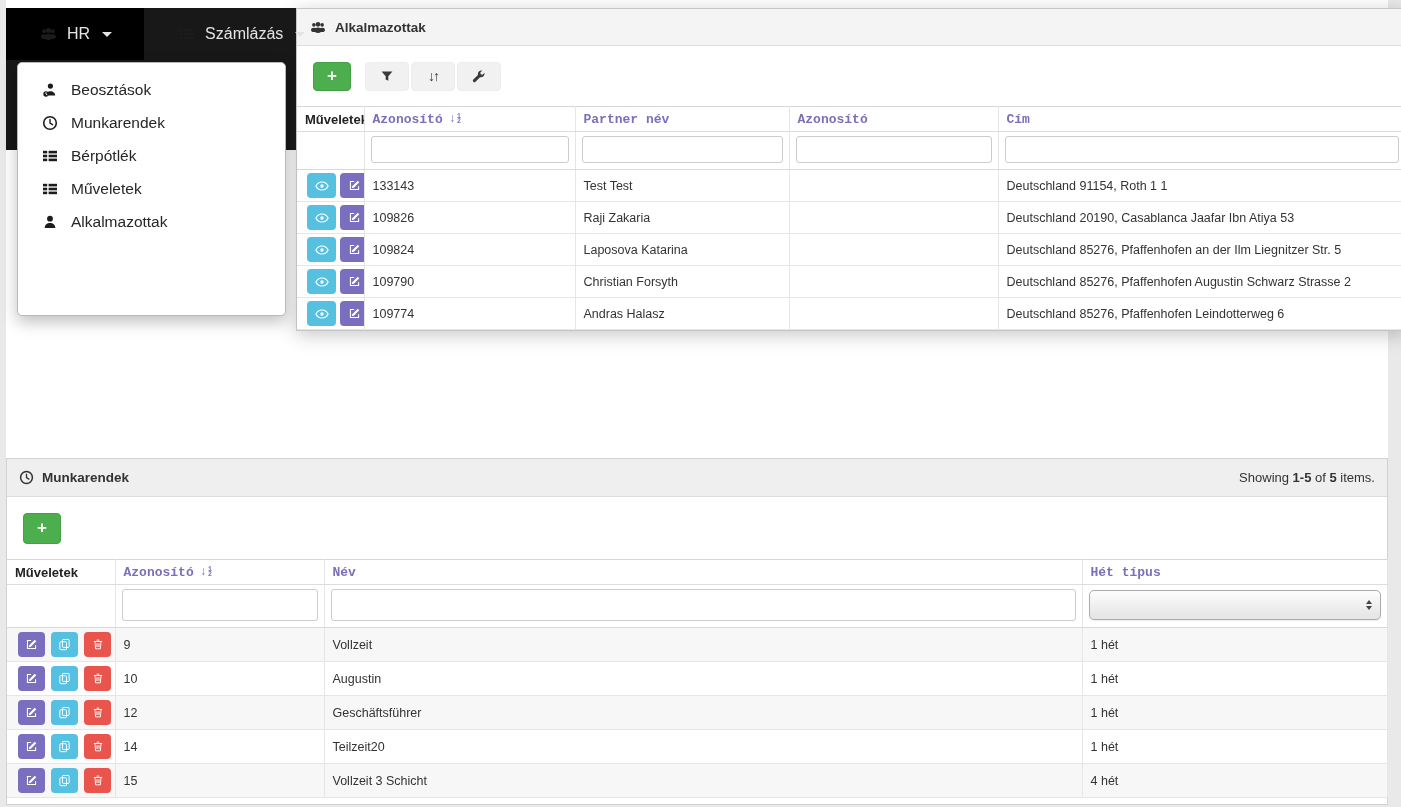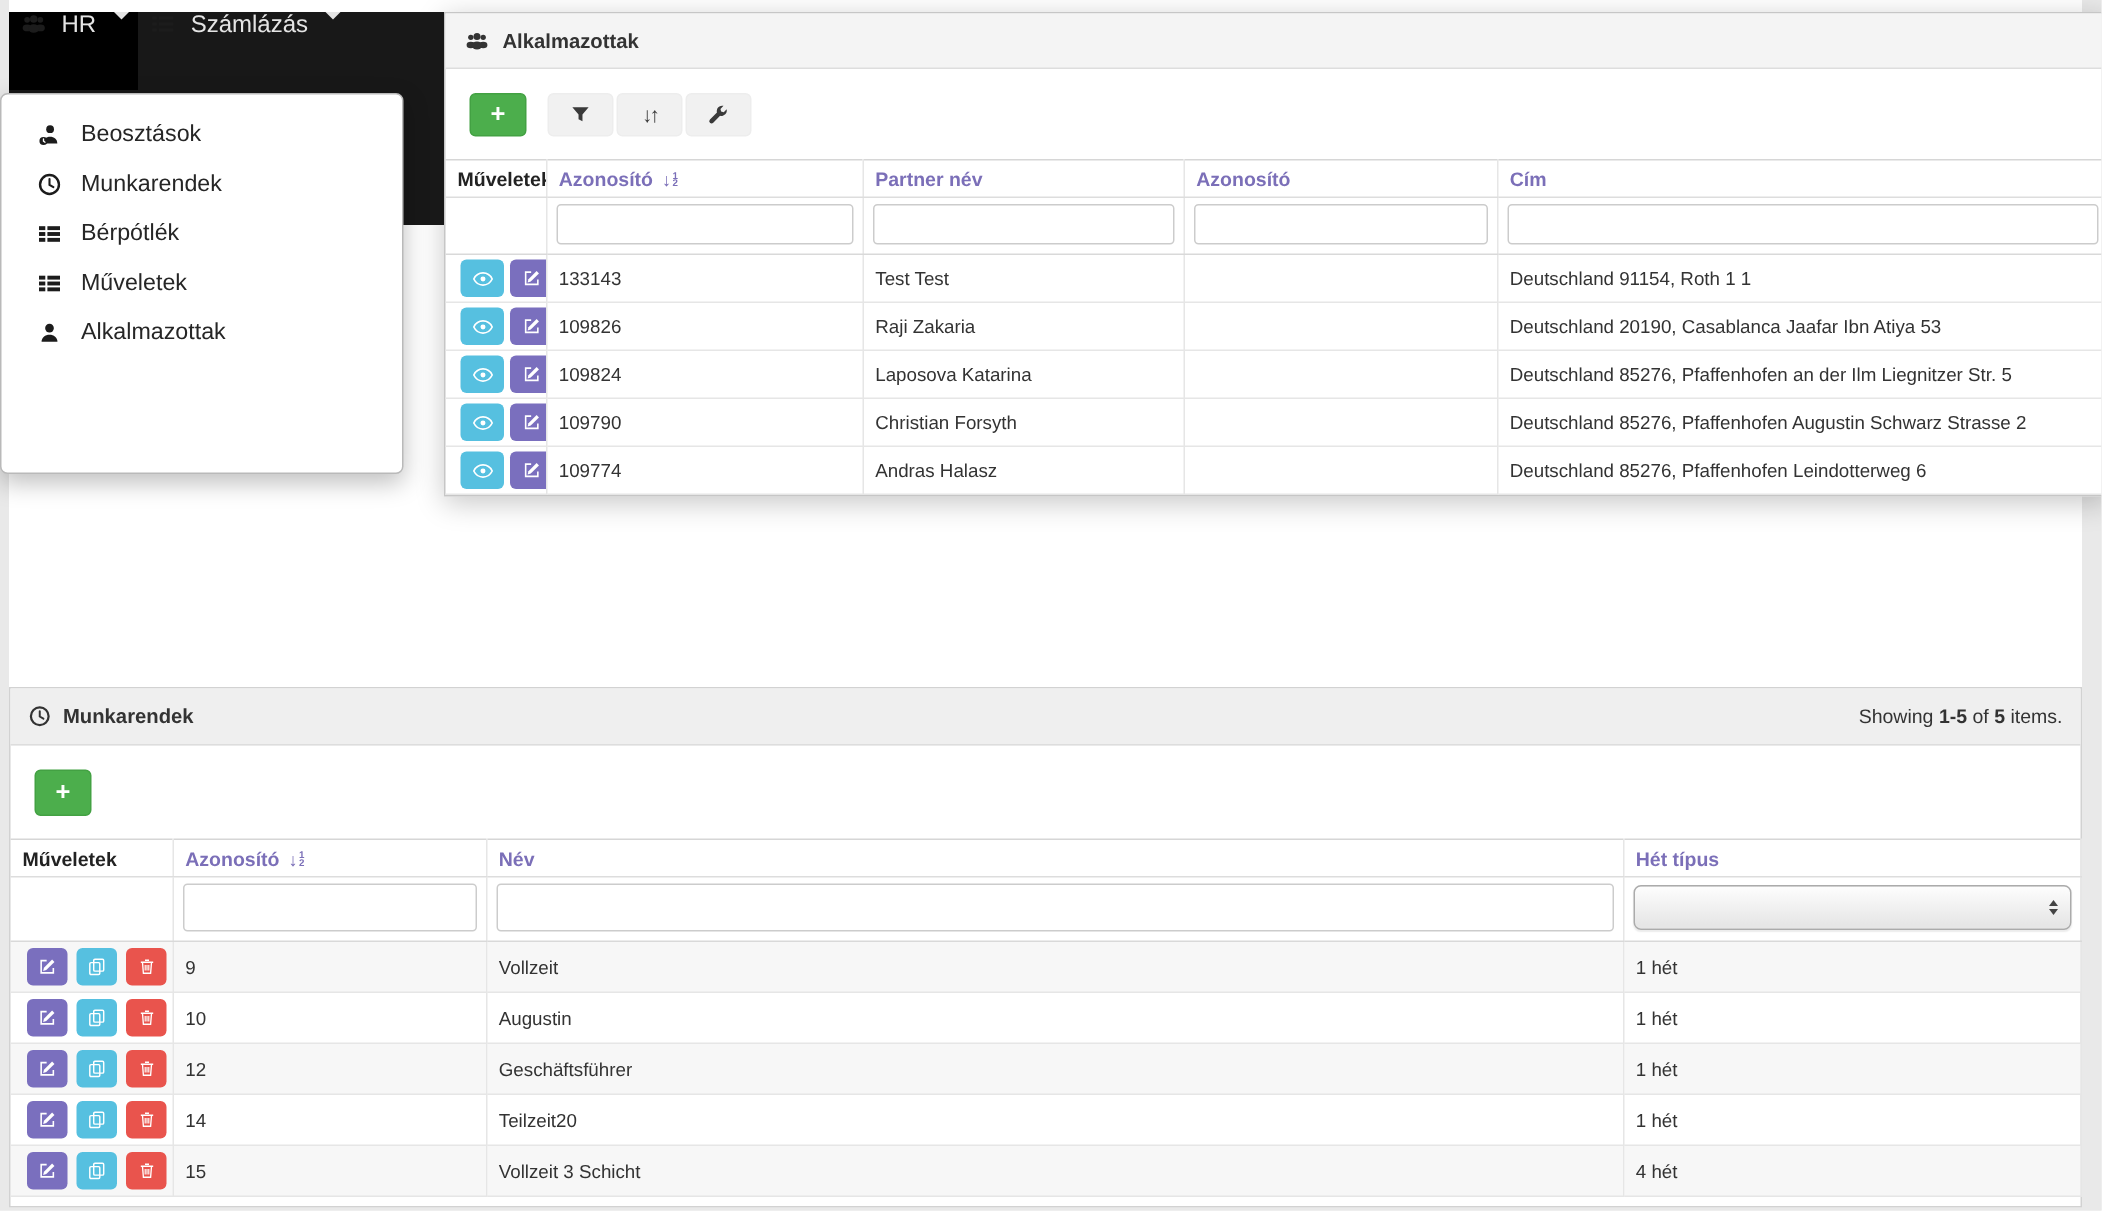--- a/index.html
+++ b/index.html
@@ -6,27 +6,27 @@
   #screen {
     position:relative; width:1401px; height:807px; overflow:hidden;
     background:#e9e9e9; font-family:"Liberation Sans", sans-serif;
     -webkit-font-smoothing:antialiased;
   }
   #content-bg { position:absolute; left:6px; top:0; width:1382px; height:795px; background:#ffffff; }
 
   
   #navbar { position:absolute; left:6px; top:8px; width:290px; height:142px; background:#181818; z-index:10; }
   .nav-row { display:flex; height:52px; }
-  .nav-item { display:flex; align-items:flex-start; gap:9px; padding:0 6px; color:#e4e4e4; font-size:16px; cursor:pointer; }
+  .nav-item { display:flex; align-items:center; gap:9px; padding:0 32px; color:#e4e4e4; font-size:16px; cursor:pointer; }
   .nav-item.active { background:#000; }
   .caret { width:0; height:0; border-left:5px solid transparent; border-right:5px solid transparent; border-top:5px solid #e4e4e4; margin-left:3px; }
 
   
   #hr-dropdown {
-    position:absolute; left:0; top:62px; width:269px; height:254px; box-sizing:border-box;
+    position:absolute; left:17px; top:62px; width:269px; height:254px; box-sizing:border-box;
     background:#fff; border:1px solid #b9b9b9; border-radius:5px;
     box-shadow:0 6px 16px rgba(0,0,0,.25); padding:10px 0; z-index:30;
   }
   .menu-item { display:flex; align-items:center; height:33px; padding:0 18px 0 22px; font-size:15.5px; color:#262626; gap:11px; cursor:pointer; }
   .mi-icon { width:20px; display:flex; justify-content:center; align-items:center; color:#1c1c1c; flex:0 0 20px; }
 
   
   .panel { background:#fff; box-sizing:border-box; }
   #employees-panel { position:absolute; left:296px; top:8px; width:1110px; height:323px; border:1px solid #c6c6c6; box-shadow:0 4px 18px rgba(0,0,0,.22); z-index:5; }
   #schedules-panel { position:absolute; left:6px; top:458px; width:1382px; height:347px; border:1px solid #d2d2d2; }
@@ -45,21 +45,21 @@
   .btn-tool { width:44px; height:29px; background:#f1f1f1; border:1px solid #ededed; border-radius:4px; display:flex; align-items:center; justify-content:center; color:#3a3a3a; cursor:pointer; box-sizing:border-box; }
   .sort-updown { font-size:14px; letter-spacing:-2px; font-weight:bold; color:#3a3a3a; }
 
   
   table.grid { border-collapse:collapse; table-layout:fixed; border-top:1px solid #d6d6d6; }
   #employees-table { width:1108px; }
   #schedules-table { width:1380px; }
   .grid th, .grid td { border-right:1px solid #e6e6e6; overflow:hidden; white-space:nowrap; }
   .grid thead th { font-size:13px; text-align:left; padding:4px 8px; border-bottom:1px solid #ddd; height:16px; }
   .th-action { color:#222; font-weight:bold; }
-  .th-link { color:#7b6fb8; font-weight:bold; cursor:pointer; }
+  .th-link { color:#7b6fb8; font-weight:bold; cursor:pointer;font-family:Liberation Mono, monospace; }
   .filter-cell { padding:4px 6px 6px 6px; border-bottom:1px solid #d9d9d9; }
   .filter-cell input { width:100%; height:27px; border:1px solid #ccc; border-radius:3px; box-sizing:border-box; padding:0 6px; font-family:"Liberation Sans", sans-serif; }
   #schedules-table .filter-cell input { height:32px; }
   .grid tbody td { font-size:12.5px; color:#333; padding:0 8px; height:31px; border-bottom:1px solid #e6e6e6; }
   #schedules-table tbody td { height:33px; }
   #schedules-table tbody tr:nth-child(odd) { background:#f7f7f7; }
   td.actions { padding:0 3px; }
 
   .btn-xs { width:29px; height:25px; border:none; border-radius:4px; display:inline-flex; align-items:center; justify-content:center; margin:0 2px; cursor:pointer; vertical-align:middle; }
   #schedules-table .btn-xs { width:27px; height:25px; margin:0 3px; }

